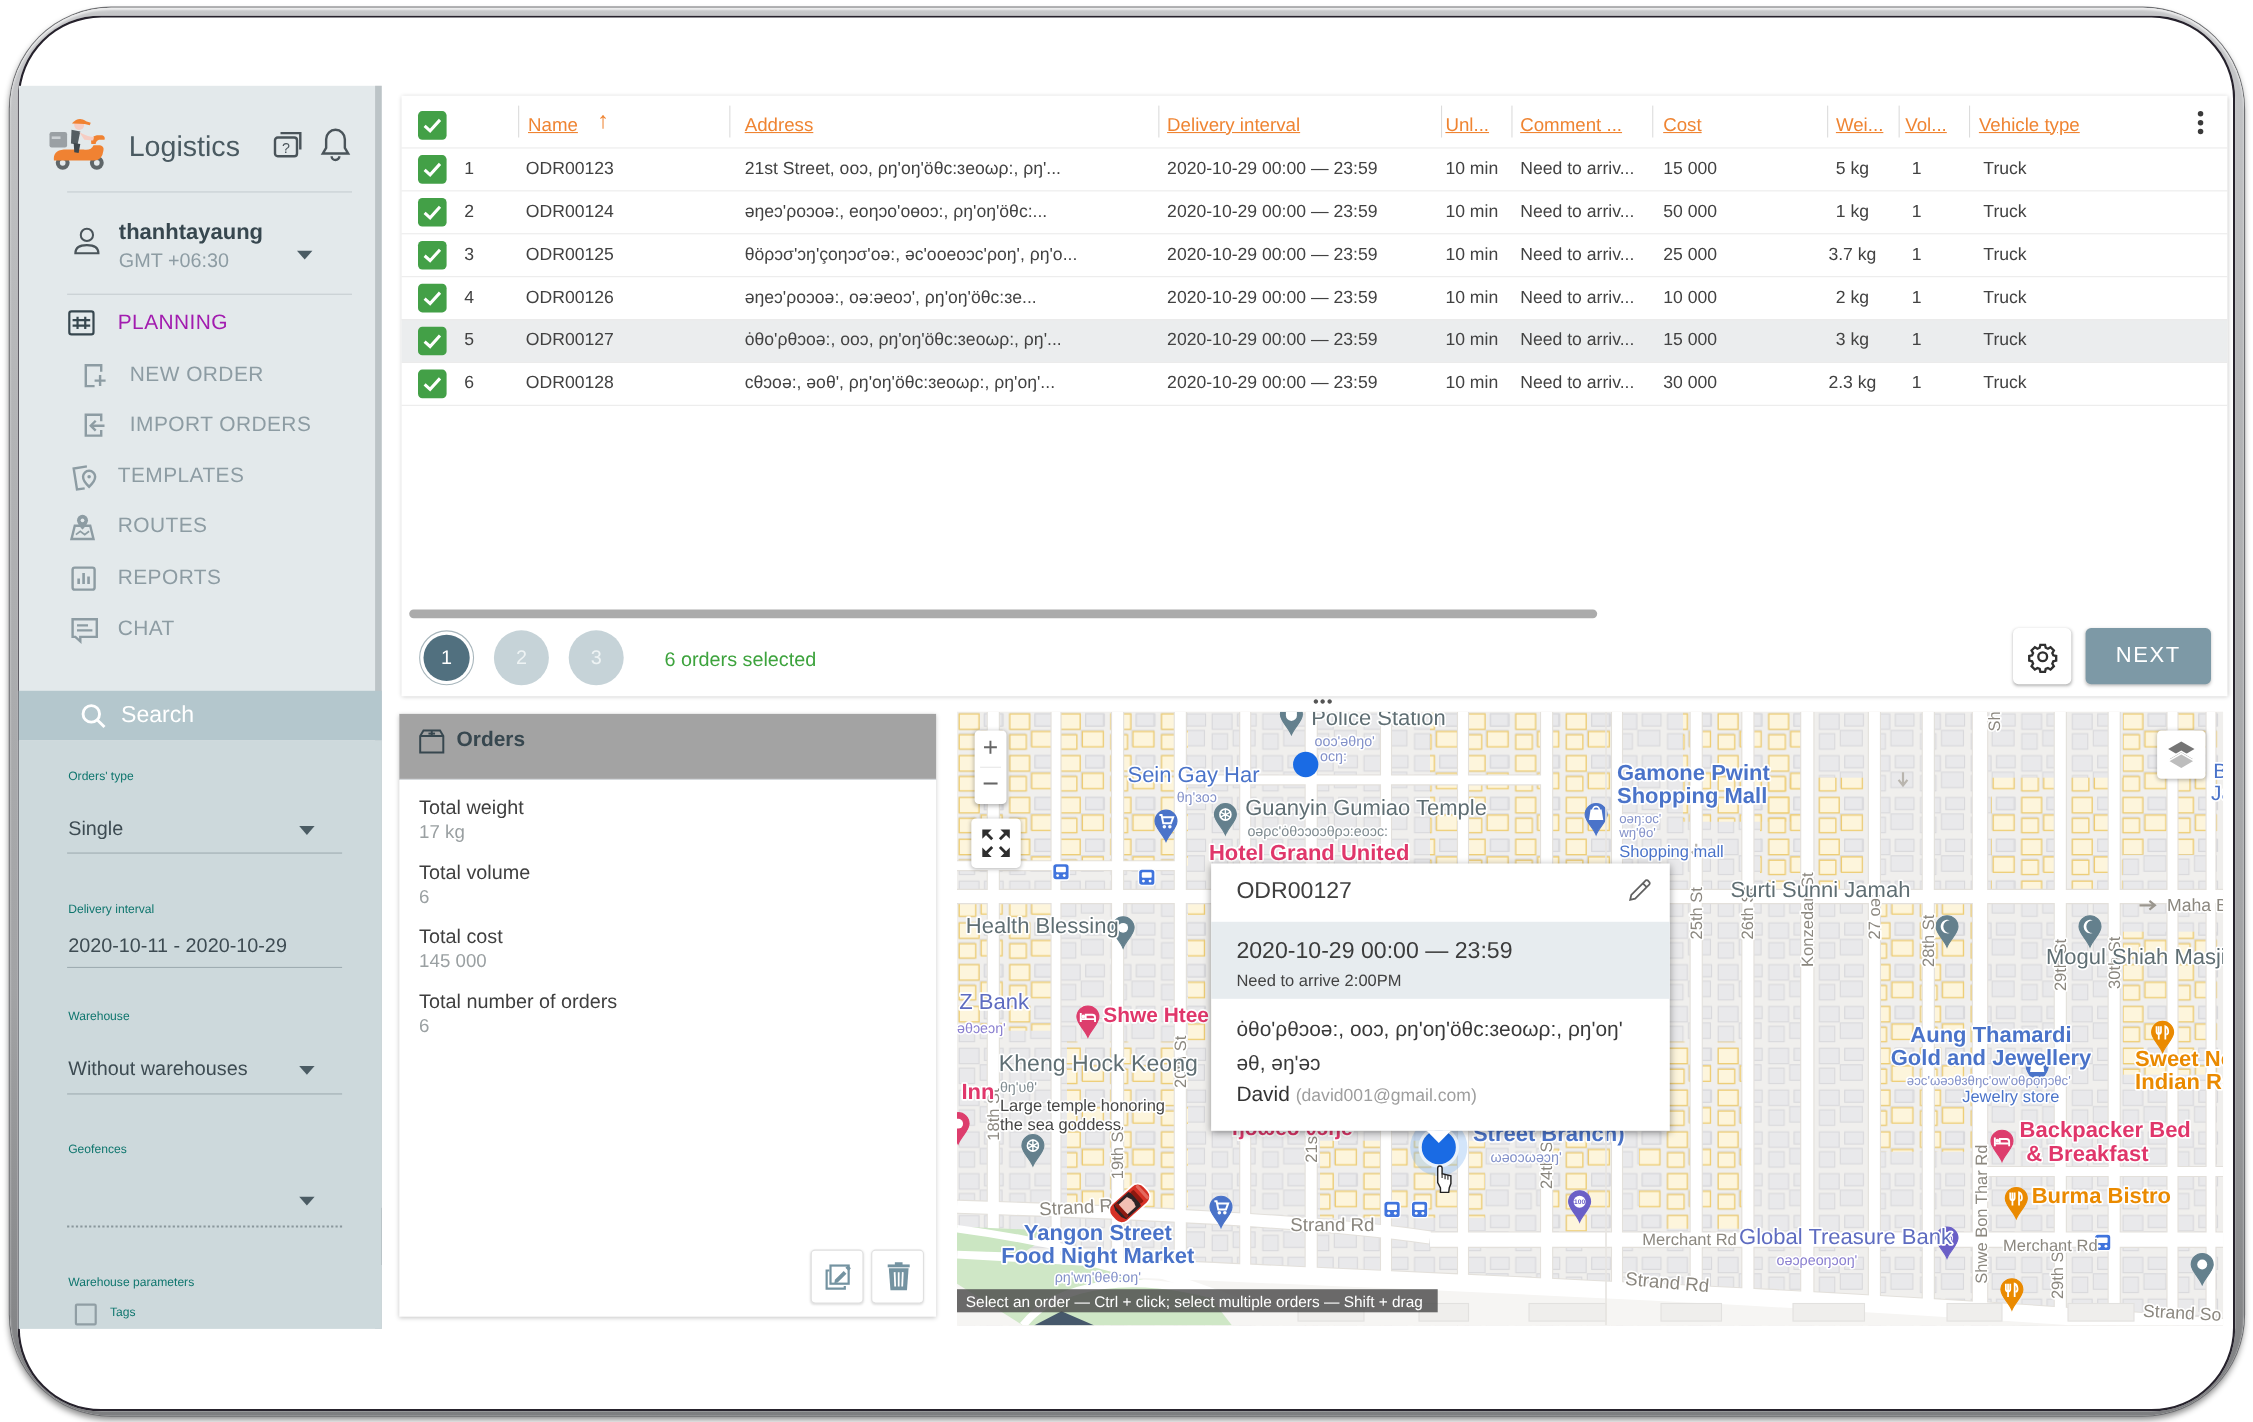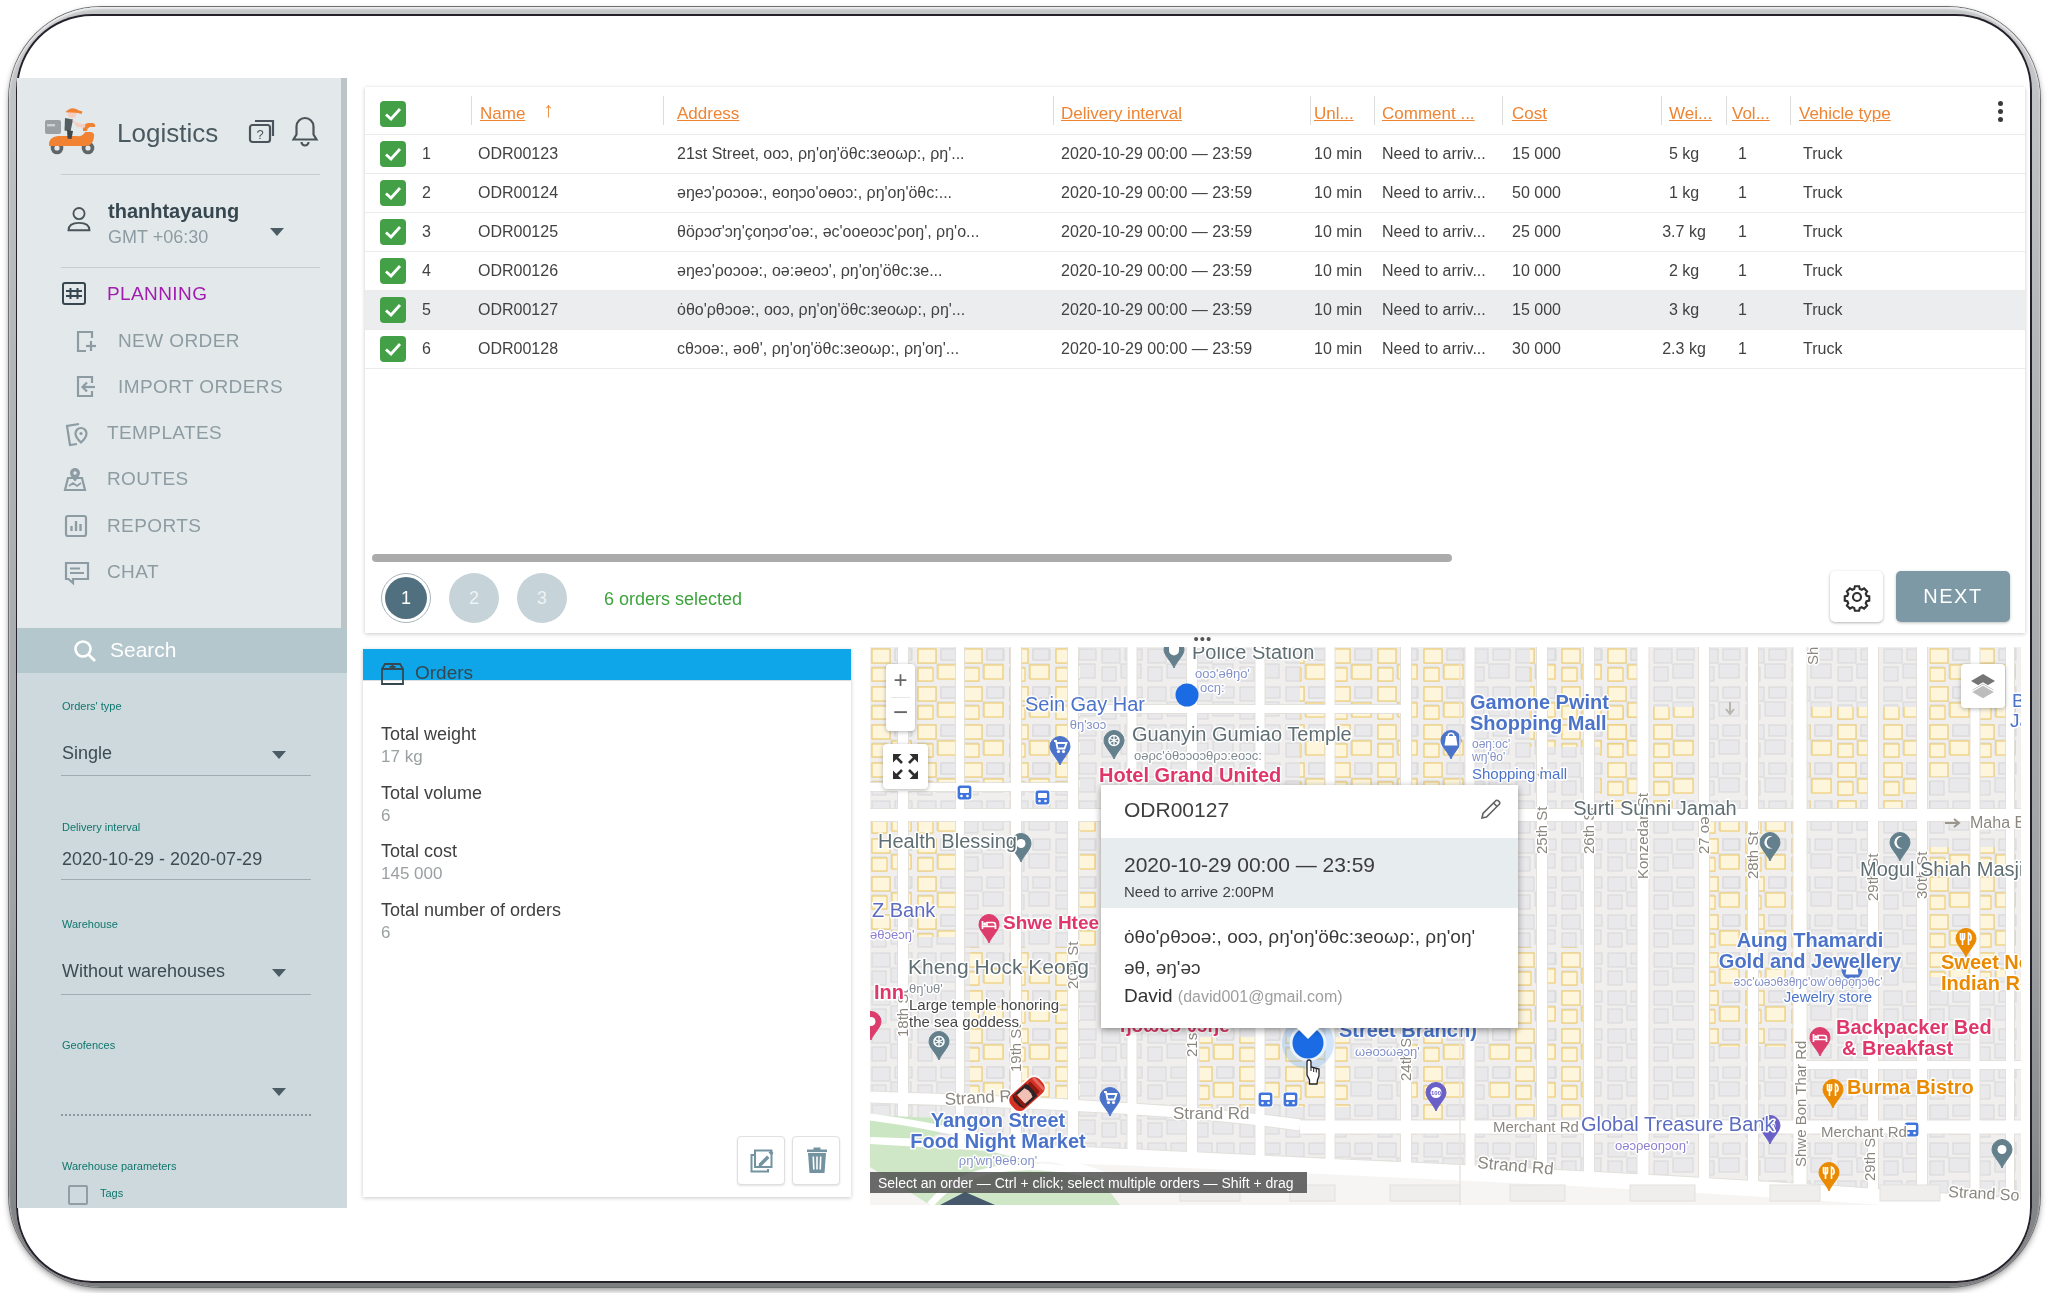--- a/index.html
+++ b/index.html
@@ -31,21 +31,21 @@
 .cell{position:absolute;font-size:16px;color:#424242;display:flex;align-items:center;height:39px;}
 .chk{position:absolute;width:26px;height:26px;background:#43a047;border-radius:4px;}
 .chk svg{position:absolute;left:3px;top:3px;}
 .rowsel{position:absolute;left:0;top:203px;width:1660px;height:39px;background:#ebedee;}
 .pgc{position:absolute;width:50px;height:50px;border-radius:50%;}
 .gearbtn{position:absolute;left:1830px;top:571px;width:53px;height:51px;background:#fff;border-radius:5px;box-shadow:0 1px 3px rgba(0,0,0,.3);}
 .nextbtn{position:absolute;left:1896px;top:571px;width:114px;height:51px;background:#7d99a6;border-radius:5px;color:#fff;
  font-size:20px;letter-spacing:1.5px;display:flex;align-items:center;justify-content:center;box-shadow:0 1px 3px rgba(0,0,0,.25);}
 
 .ocard{position:absolute;left:363px;top:649px;width:488px;height:548px;background:#fff;box-shadow:0 1px 4px rgba(0,0,0,.22);}
-.ohead{position:absolute;left:0;top:0;width:488px;height:32px;background:#0ea5e9;border-bottom:1px solid #d9dde0;}
+.ohead{position:absolute;left:0;top:0;width:488px;height:60px;background:#a3a3a3;border-bottom:1px solid #d9dde0;font-weight:bold;}
 .olabel{position:absolute;left:18px;font-size:18px;color:#3f3f3f;}
 .ovalue{position:absolute;left:18px;font-size:17px;color:#9aa0a2;}
 .obtn{position:absolute;top:487px;width:48px;height:49px;background:#fff;border:1px solid #e0e0e0;border-radius:4px;box-shadow:0 1px 2px rgba(0,0,0,.12);}
 
 .map{position:absolute;left:870px;top:647px;width:1151px;height:558px;overflow:hidden;background:#f1efec;}
 .mapui{position:absolute;background:#fff;border-radius:4px;box-shadow:0 1px 4px rgba(0,0,0,.3);}
 .popup{position:absolute;left:1101px;top:785px;width:417px;height:243px;background:#fff;box-shadow:0 2px 7px rgba(0,0,0,.4);}
 .statusbar{position:absolute;left:870px;top:1172px;width:437px;height:21px;background:rgba(75,75,75,.82);color:#fff;font-size:14px;
  display:flex;align-items:center;padding-left:8px;}
 .dots3{position:absolute;left:1190px;top:630px;width:26px;color:#555;font-size:15px;letter-spacing:1px;text-align:center;}
@@ -156,21 +156,21 @@
   <line x1="16.5" y1="16.5" x2="23" y2="23" stroke="#fff" stroke-width="2.6"></line>
  </svg>
  <div class="abs" style="left:93px;top:10px;font-size:21px;">Search</div>
 </div>
 <div class="sb-lower">
  <div class="flabel" style="top:27px">Orders' type</div>
  <div class="fvalue" style="top:70px">Single</div>
  <div class="fline" style="top:102px"></div>
  <div class="caret" style="left:255px;top:78px"></div>
  <div class="flabel" style="top:148px">Delivery interval</div>
- <div class="fvalue" style="top:176px">2020-10-29 - 2020-07-29</div>
+ <div class="fvalue" style="top:176px">2020-10-11 - 2020-10-29</div>
  <div class="fline" style="top:206px"></div>
  <div class="flabel" style="top:245px">Warehouse</div>
  <div class="fvalue" style="top:288px">Without warehouses</div>
  <div class="fline" style="top:321px"></div>
  <div class="caret" style="left:255px;top:296px"></div>
  <div class="flabel" style="top:366px">Geofences</div>
  <div class="caret" style="left:255px;top:415px"></div>
  <div class="fline" style="top:441px;background:none;border-bottom:2px dotted #8a979c"></div>
  <div class="flabel" style="top:487px">Warehouse parameters</div>
  <div class="abs" style="left:51px;top:512px;width:20px;height:20px;border:2px solid #909ea4;border-radius:2px"></div>

